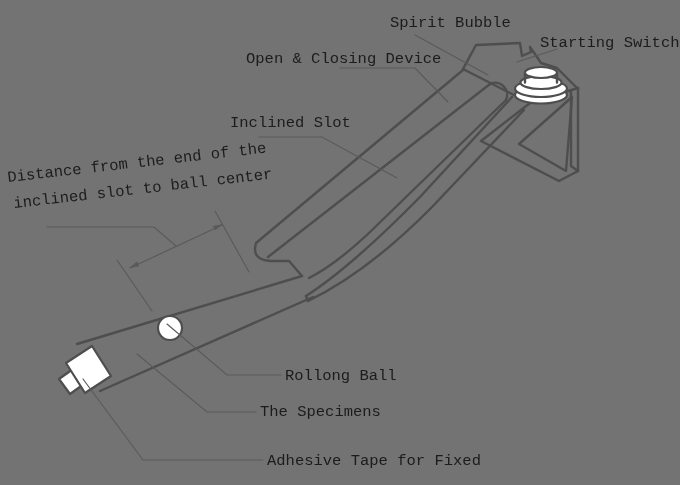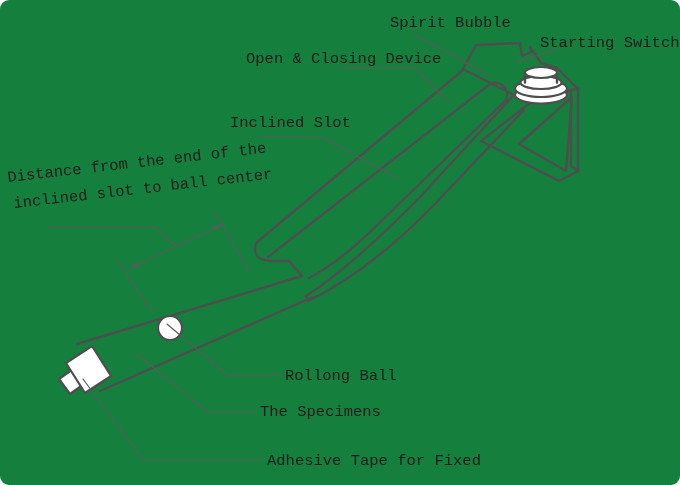--- a/index.html
+++ b/index.html
@@ -4,24 +4,23 @@
 <style>
   html, body {
     margin: 0;
     padding: 0;
     background: #ffffff;
   }
   .stage {
     position: relative;
     width: 680px;
     height: 485px;
-    background: #15803d;
+    background: #737373;
     overflow: hidden;
     font-family: "Liberation Mono", "DejaVu Sans Mono", monospace;
-    border-radius: 9px;
   }
   svg { display: block; }
   .thick {
     fill: none;
     stroke: #4e4e4e;
     stroke-width: 2.4;
     stroke-linejoin: round;
     stroke-linecap: round;
   }
   .thickfill {

